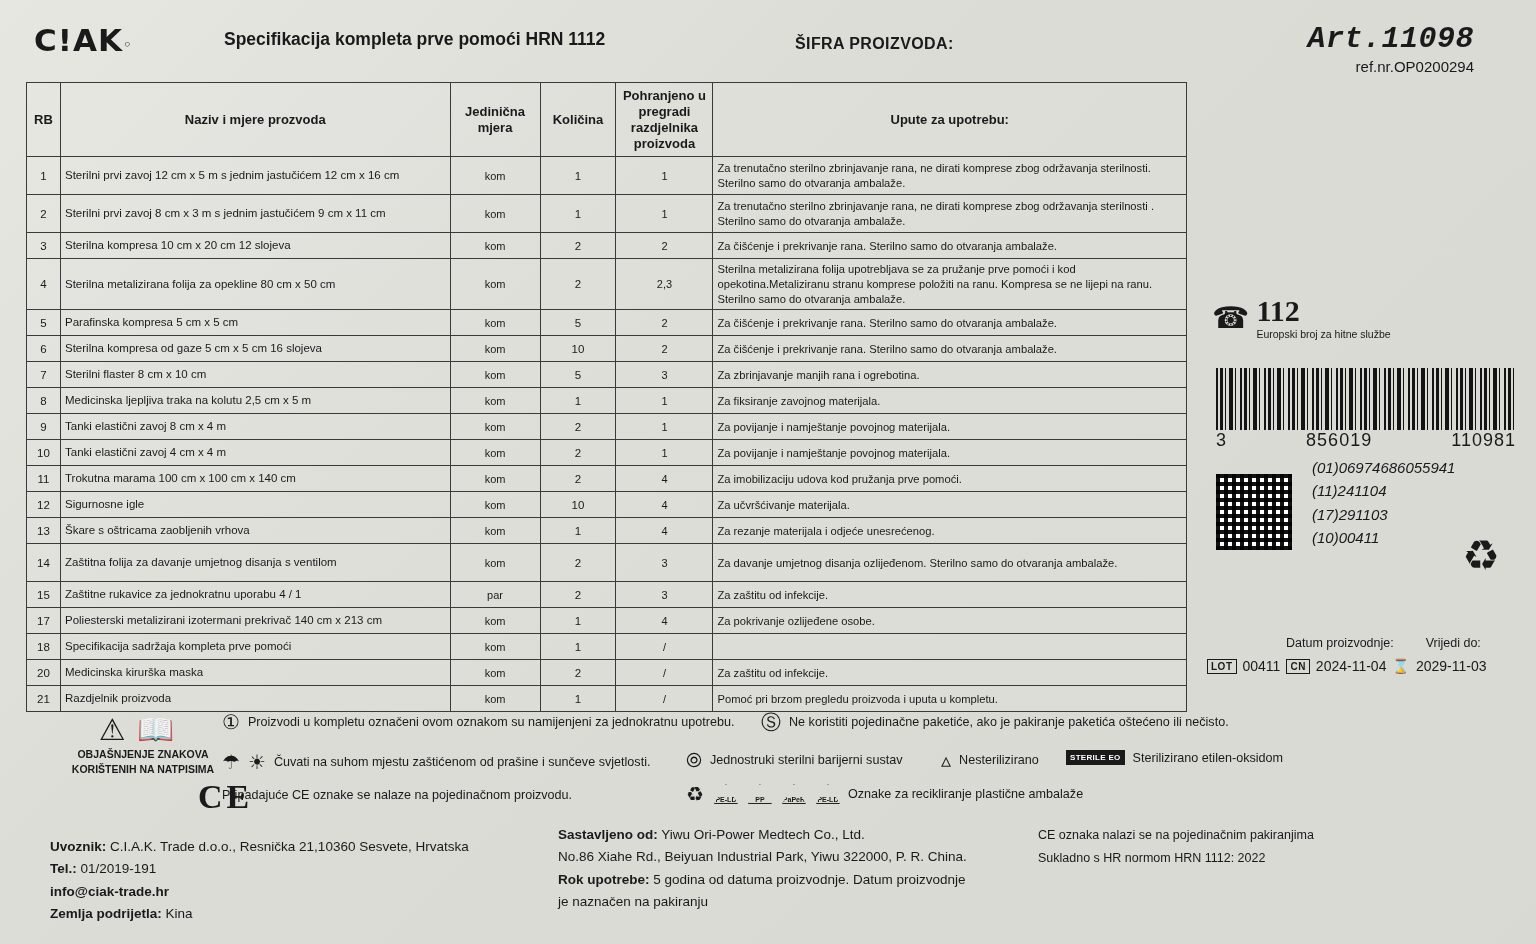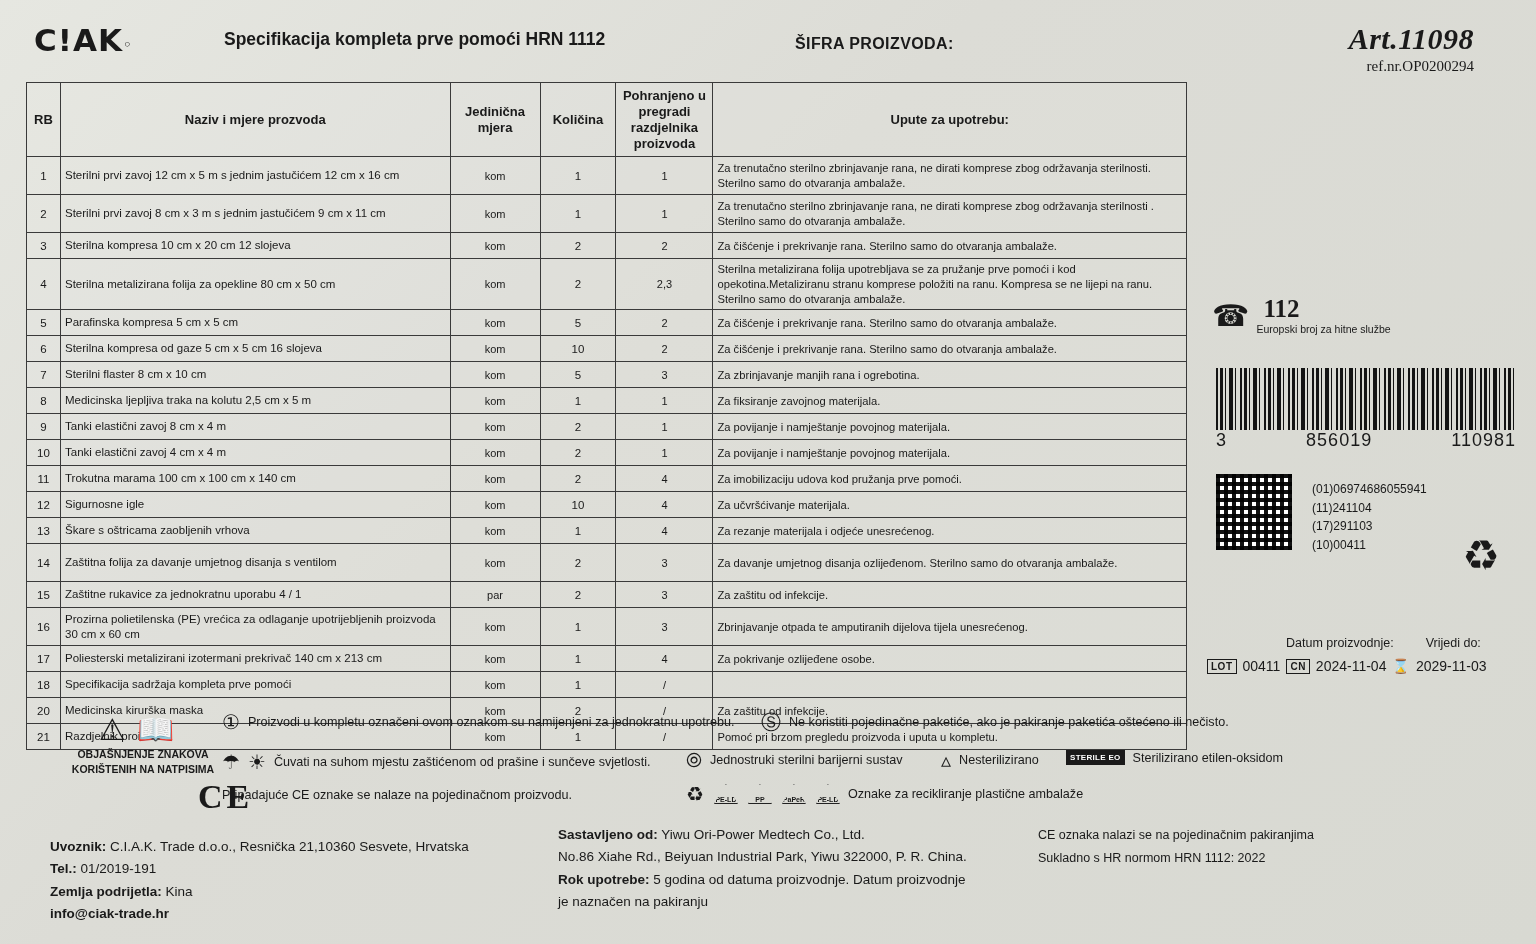--- a/index.html
+++ b/index.html
@@ -48,27 +48,27 @@
   }
   .art {
     position: absolute;
     right: 62px; top: 22px;
     text-align: right;
   }
   .art .art-code {
     font-size: 30px;
     font-weight: bold;
     font-style: italic;
-    font-family: Liberation Serif, serif;
+    font-family: Liberation Mono, monospace;
     letter-spacing: .5px;
   }
   .art .art-ref {
     font-size: 15px;
     margin-top: 2px;
-    font-family: Liberation Serif, serif;
+    font-family: Liberation Sans, sans-serif;
   }
   
   table.spec {
     position: absolute;
     left: 26px; top: 82px;
     width: 1161px;
     border-collapse: collapse;
     font-size: 11px;
     background: rgba(255,255,255,0.06);
   }
@@ -105,25 +105,24 @@
     left: 1212px; top: 296px;
     display: flex;
     align-items: center;
   }
   .emergency .phone-ico {
     font-size: 30px;
     line-height: 1;
     margin-right: 7px;
   }
   .emergency .num {
-    font-size: 25px;
+    font-size: 30px;
     font-weight: bold;
     line-height: 1;
     font-family: "Liberation Serif", serif;
-    margin-left: 7px;
   }
   .emergency .sub {
     font-size: 10.5px;
     margin-top: 2px;
   }
   .barcode {
     position: absolute;
     left: 1216px; top: 368px;
     width: 300px; height: 62px;
     background: repeating-linear-gradient(90deg,
@@ -149,23 +148,24 @@
     width: 76px; height: 76px;
     background:
       repeating-linear-gradient(90deg, #111 0 4px, transparent 4px 8px),
       repeating-linear-gradient(0deg, #111 0 4px, transparent 4px 8px),
       #fff;
     background-blend-mode: multiply;
     border: 0;
   }
   .gs1-codes {
     position: absolute;
-    left: 1312px; top: 480px;
-    font-size: 12px;
+    left: 1312px; top: 456px;
+    font-size: 15px;
     line-height: 1.55;
+    font-style: italic;
   }
   .recycle-bin {
     position: absolute;
     left: 1452px; top: 535px;
     width: 58px; height: 48px;
     font-size: 42px;
     line-height: 1;
     text-align: center;
   }
   .date-head {
@@ -427,28 +427,20 @@
         <td class="upute">Za davanje umjetnog disanja ozlijeđenom. Sterilno samo do otvaranja ambalaže.</td>
       </tr>
       <tr class="r-std">
         <td class="rb">15</td>
         <td class="naziv">Zaštitne rukavice za jednokratnu uporabu 4 / 1</td>
         <td class="jm">par</td>
         <td class="kol">2</td>
         <td class="pohr">3</td>
         <td class="upute">Za zaštitu od infekcije.</td>
       </tr>
-      <tr class="r-tall">
-        <td class="rb">16</td>
-        <td class="naziv">Prozirna polietilenska (PE) vrećica za odlaganje upotrijebljenih proizvoda 30 cm x 60 cm</td>
-        <td class="jm">kom</td>
-        <td class="kol">1</td>
-        <td class="pohr">3</td>
-        <td class="upute">Zbrinjavanje otpada te amputiranih dijelova tijela unesrećenog.</td>
-      </tr>
       <tr class="r-std">
         <td class="rb">17</td>
         <td class="naziv">Poliesterski metalizirani izotermani prekrivač 140 cm x 213 cm</td>
         <td class="jm">kom</td>
         <td class="kol">1</td>
         <td class="pohr">4</td>
         <td class="upute">Za pokrivanje ozlijeđene osobe.</td>
       </tr>
       <tr class="r-std">
         <td class="rb">18</td>
@@ -562,22 +554,22 @@
         <span class="tri-lbl">PE-LD</span>
       </span>
       <span class="txt">Oznake za recikliranje plastične ambalaže</span>
     </div>
   </div>
 
   <div class="footer">
     <div class="f-col1">
       <div class="line"><b>Uvoznik:</b><span> C.I.A.K. Trade d.o.o., Resnička 21,10360 Sesvete, Hrvatska</span></div>
       <div class="line"><b>Tel.:</b><span> 01/2019-191</span></div>
+      <div class="line mail">info@ciak-trade.hr</div>
       <div class="line"><b>Zemlja podrijetla:</b><span> Kina</span></div>
-      <div class="line mail">info@ciak-trade.hr</div>
     </div>
     <div class="f-col2">
       <div class="line"><b>Sastavljeno od:</b><span>  Yiwu Ori-Power Medtech Co., Ltd.</span></div>
       <div class="line">No.86 Xiahe Rd., Beiyuan Industrial Park, Yiwu 322000, P. R. China.</div>
       <div class="line"><b>Rok upotrebe:</b><span> 5 godina od datuma proizvodnje. Datum proizvodnje</span></div>
       <div class="line">je naznačen na pakiranju</div>
     </div>
     <div class="f-col3">
       <div>CE oznaka nalazi se na pojedinačnim pakiranjima</div>
       <div>Sukladno s HR normom HRN 1112: 2022</div>

